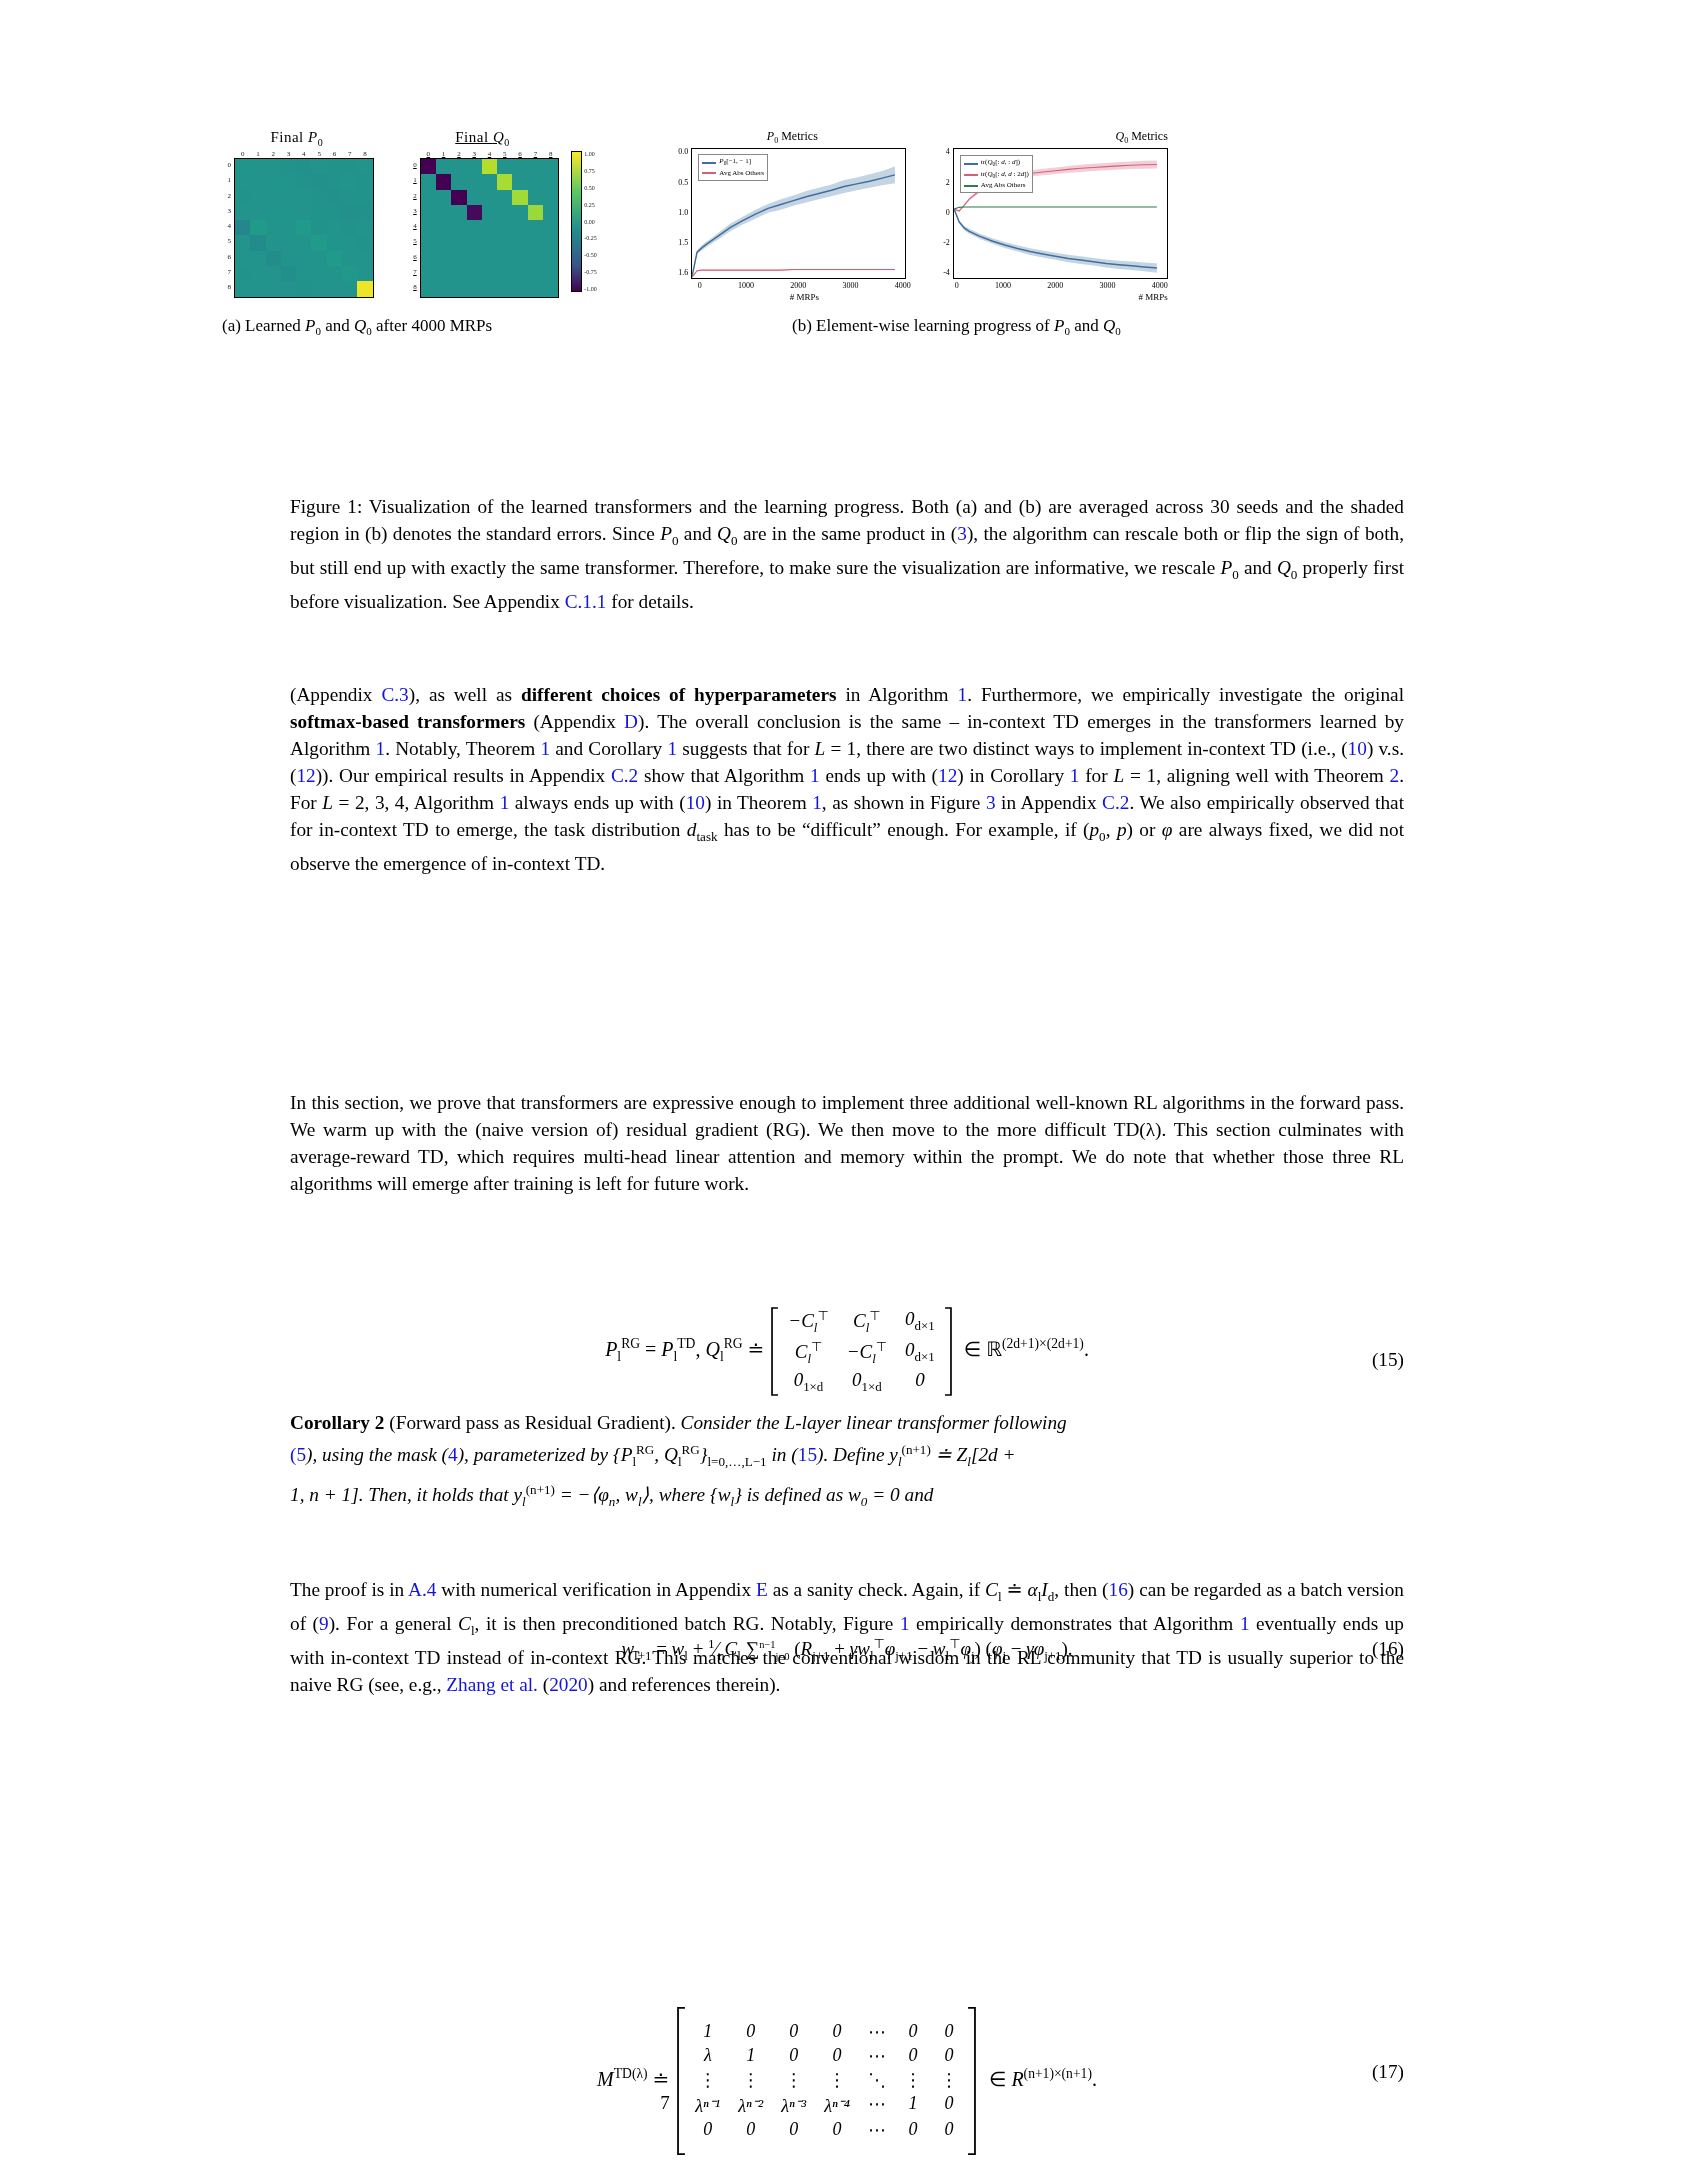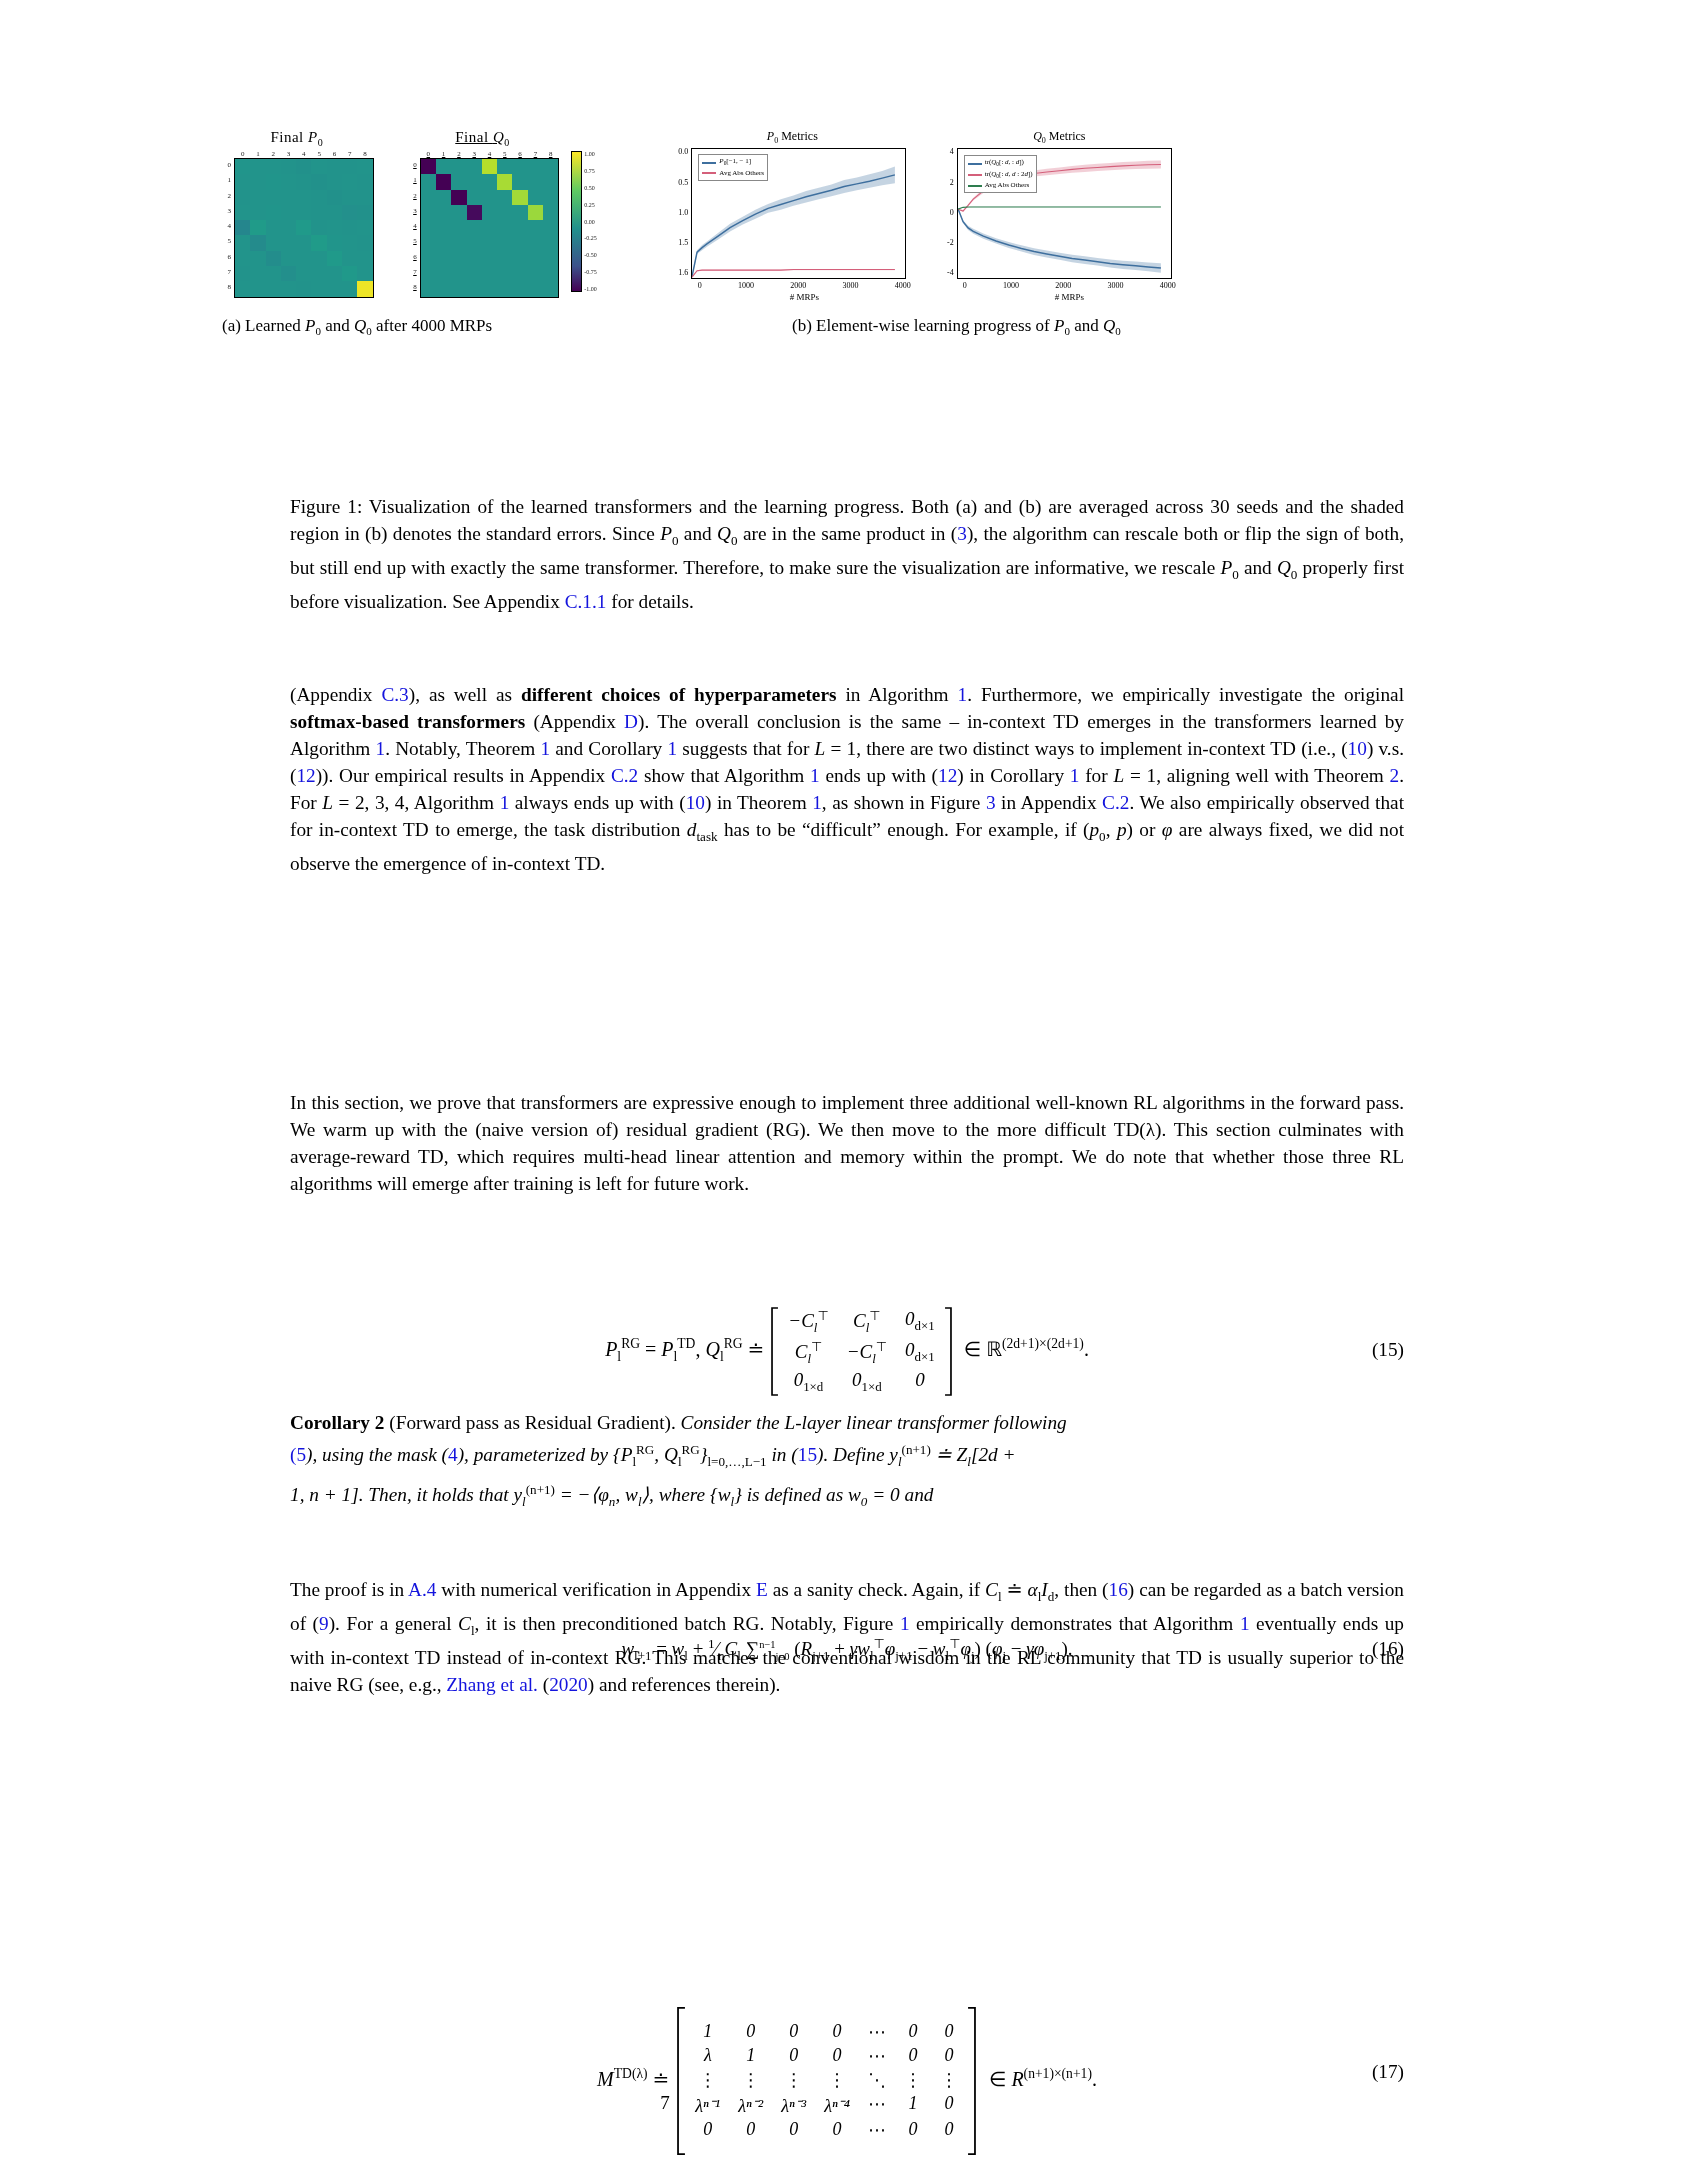--- a/index.html
+++ b/index.html
@@ -380,21 +380,21 @@
           <div class="lc-xlabels" id="p0-xticks" style="width:213px;margin-left:24px;">
               <span>0</span>
               <span>1000</span>
               <span>2000</span>
               <span>3000</span>
               <span>4000</span>
             </div>
           <div class="lc-xtitle" style="margin-left:24px;"># MRPs</div>
         </div>
 
-        <div class="lc-unit" style="margin-left:32px;">
+        <div class="lc-unit" style="margin-left:24px;align-items:flex-end;">
           <div class="lc-title"><i>Q</i><span class="sub">0</span>&nbsp;Metrics</div>
           <div class="lc-plotrow">
             <div class="lc-ylabels" id="q0-yticks">
                 <span>4</span>
                 <span>2</span>
                 <span>0</span>
                 <span>-2</span>
                 <span>-4</span>
               </div>
             <div class="lc-canvas" style="width:213px;height:129px;">
@@ -487,21 +487,21 @@
           <div>0</div>
         </span>
         <span class="brk">
           <svg width="10" height="91" viewBox="0 0 10 92">
               <path d="M1 2 L7 2 L7 90 L1 90" stroke="#000" stroke-width="1.7" fill="none"></path>
             </svg>
         </span>
       </span>
       &nbsp;∈ ℝ<span class="sup upr">(2d+1)×(2d+1)</span>.
     </div>
-    <div class="eq-num" style="top:47px;">(15)</div>
+    <div class="eq-num" style="top:57px;">(15)</div>
   </div>
 
   <div class="body-col" style="top:1409px;">
     <p class="para"><span class="bold">Corollary 2</span> (Forward pass as Residual Gradient). <span class="ital">Consider the L-layer linear transformer following</span>
       <br>
       <span class="lnk">(5</span><span class="ital">), using the mask (</span><span class="lnk">4</span><span class="ital">), parameterized by </span>
       <span class="ital">{<span class="mth">P</span><span class="sub upr">l</span><span class="sup upr">RG</span>, <span class="mth">Q</span><span class="sub upr">l</span><span class="sup upr">RG</span>}<span class="sub upr">l=0,…,L−1</span> in (</span><span class="lnk">15</span><span class="ital">). Define <span class="mth">y</span><span class="sub">l</span><span class="sup upr">(n+1)</span> ≐ <span class="mth">Z</span><span class="sub">l</span>[2<span class="mth">d</span> +</span>
       <br>
       <span class="ital">1, <span class="mth">n</span> + 1]. Then, it holds that <span class="mth">y</span><span class="sub">l</span><span class="sup upr">(n+1)</span> = −⟨<span class="mth">φ</span><span class="sub">n</span>, <span class="mth">w</span><span class="sub">l</span>⟩, where {<span class="mth">w</span><span class="sub">l</span>} is defined as <span class="mth">w</span><span class="sub">0</span> = 0 and</span></p>
   </div>

